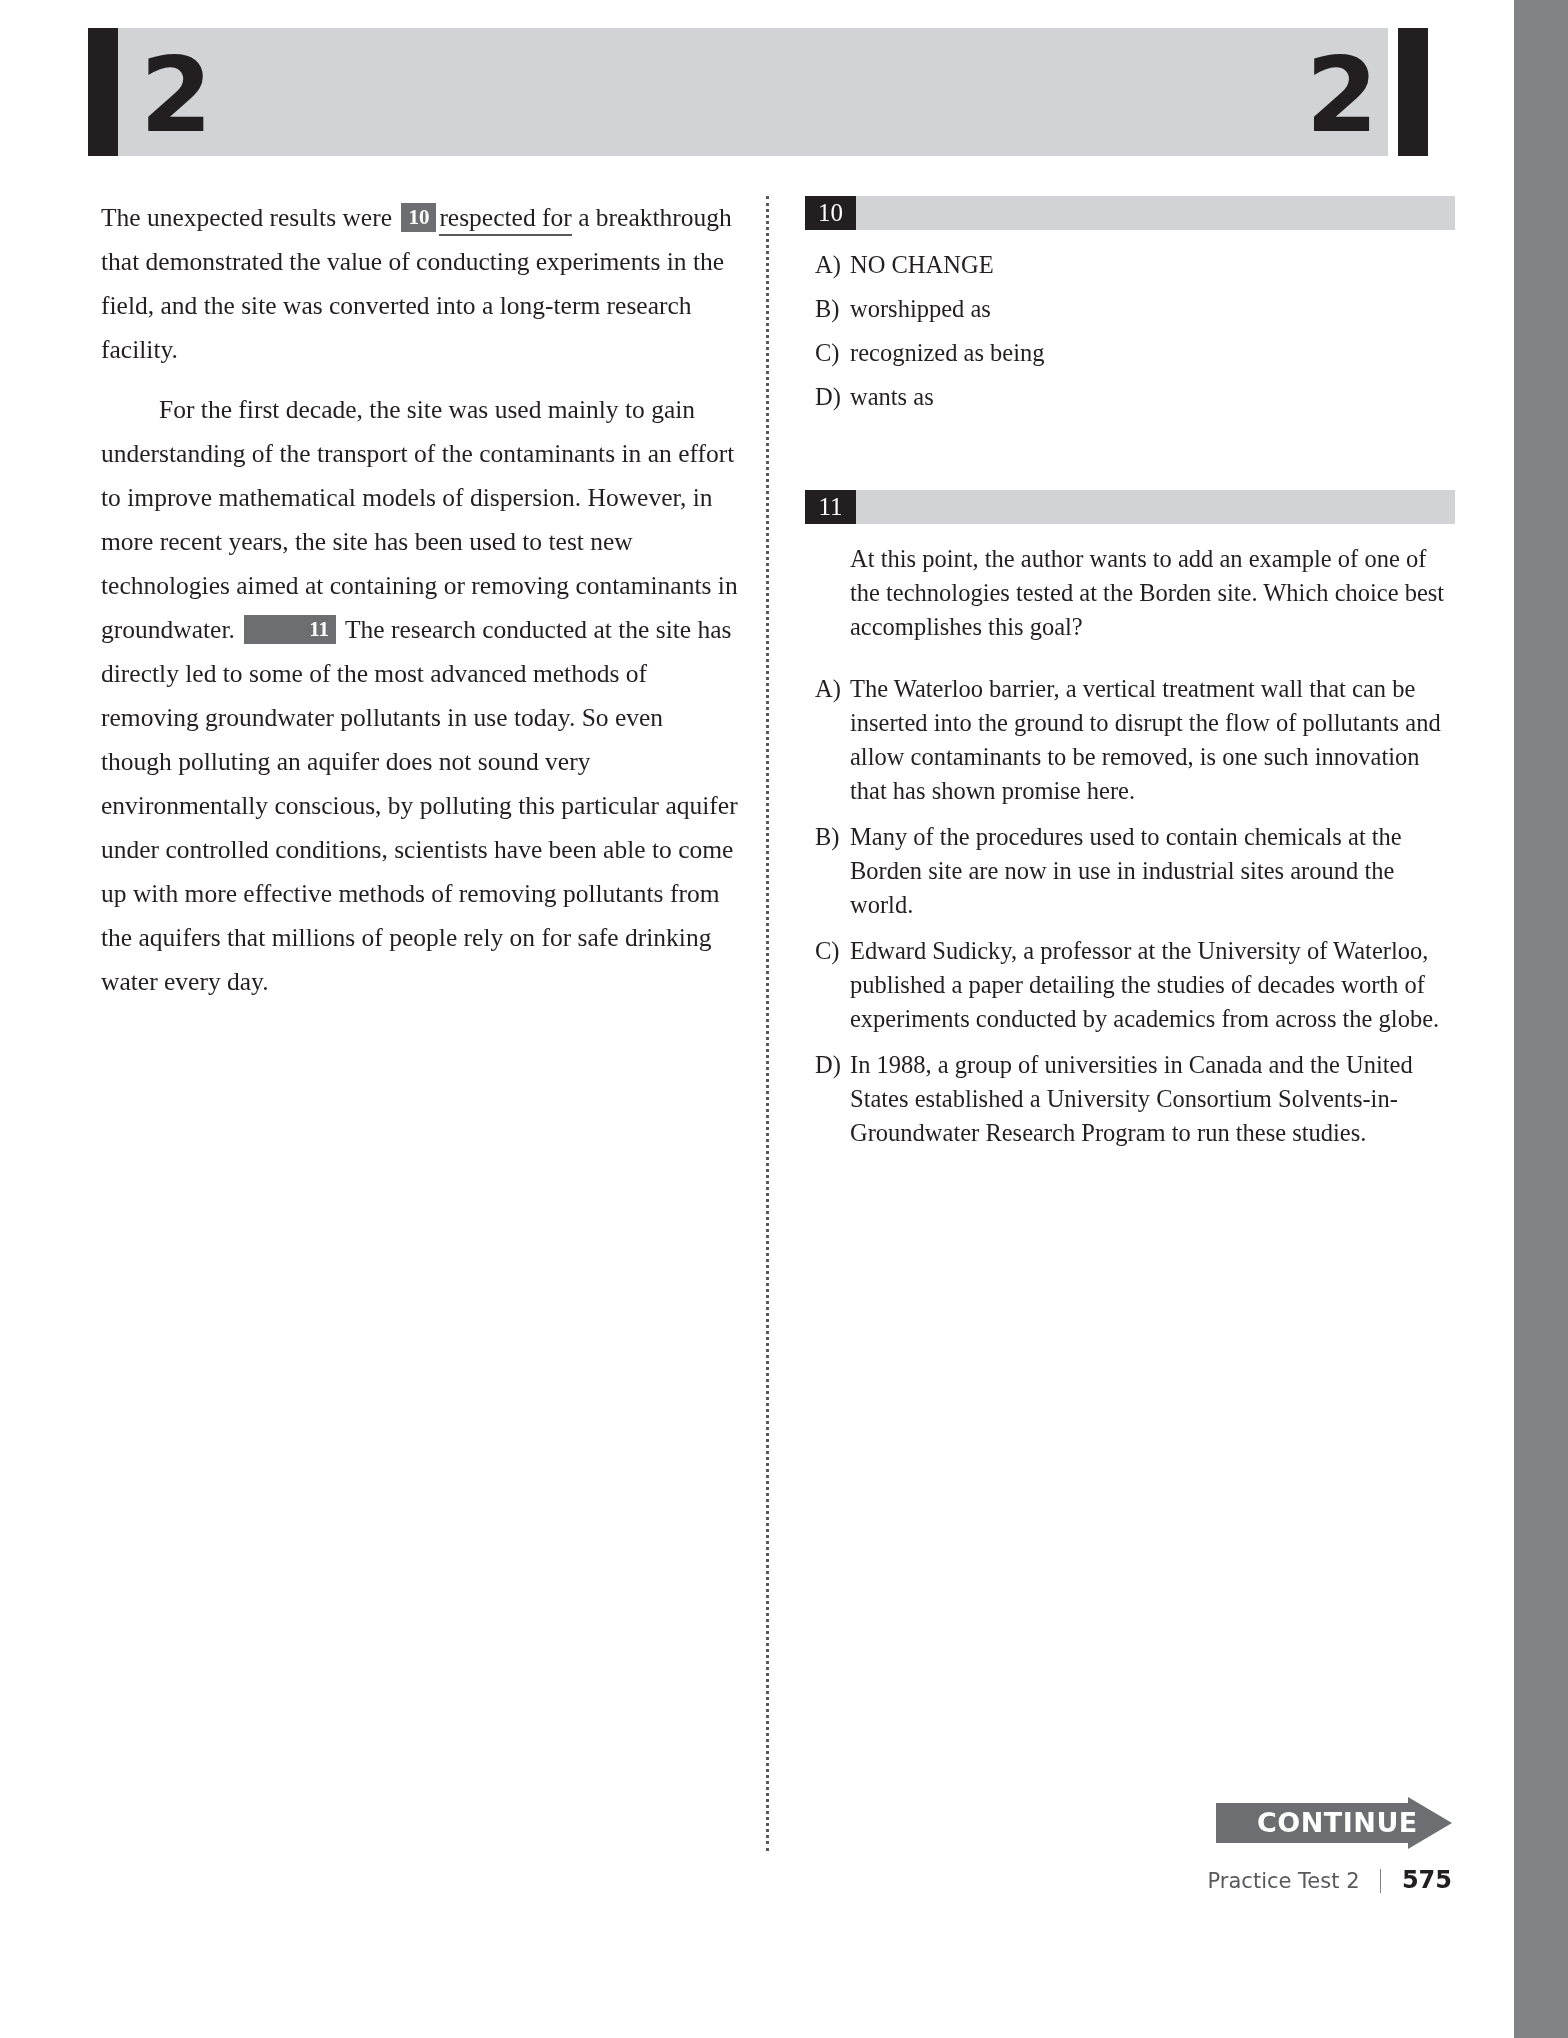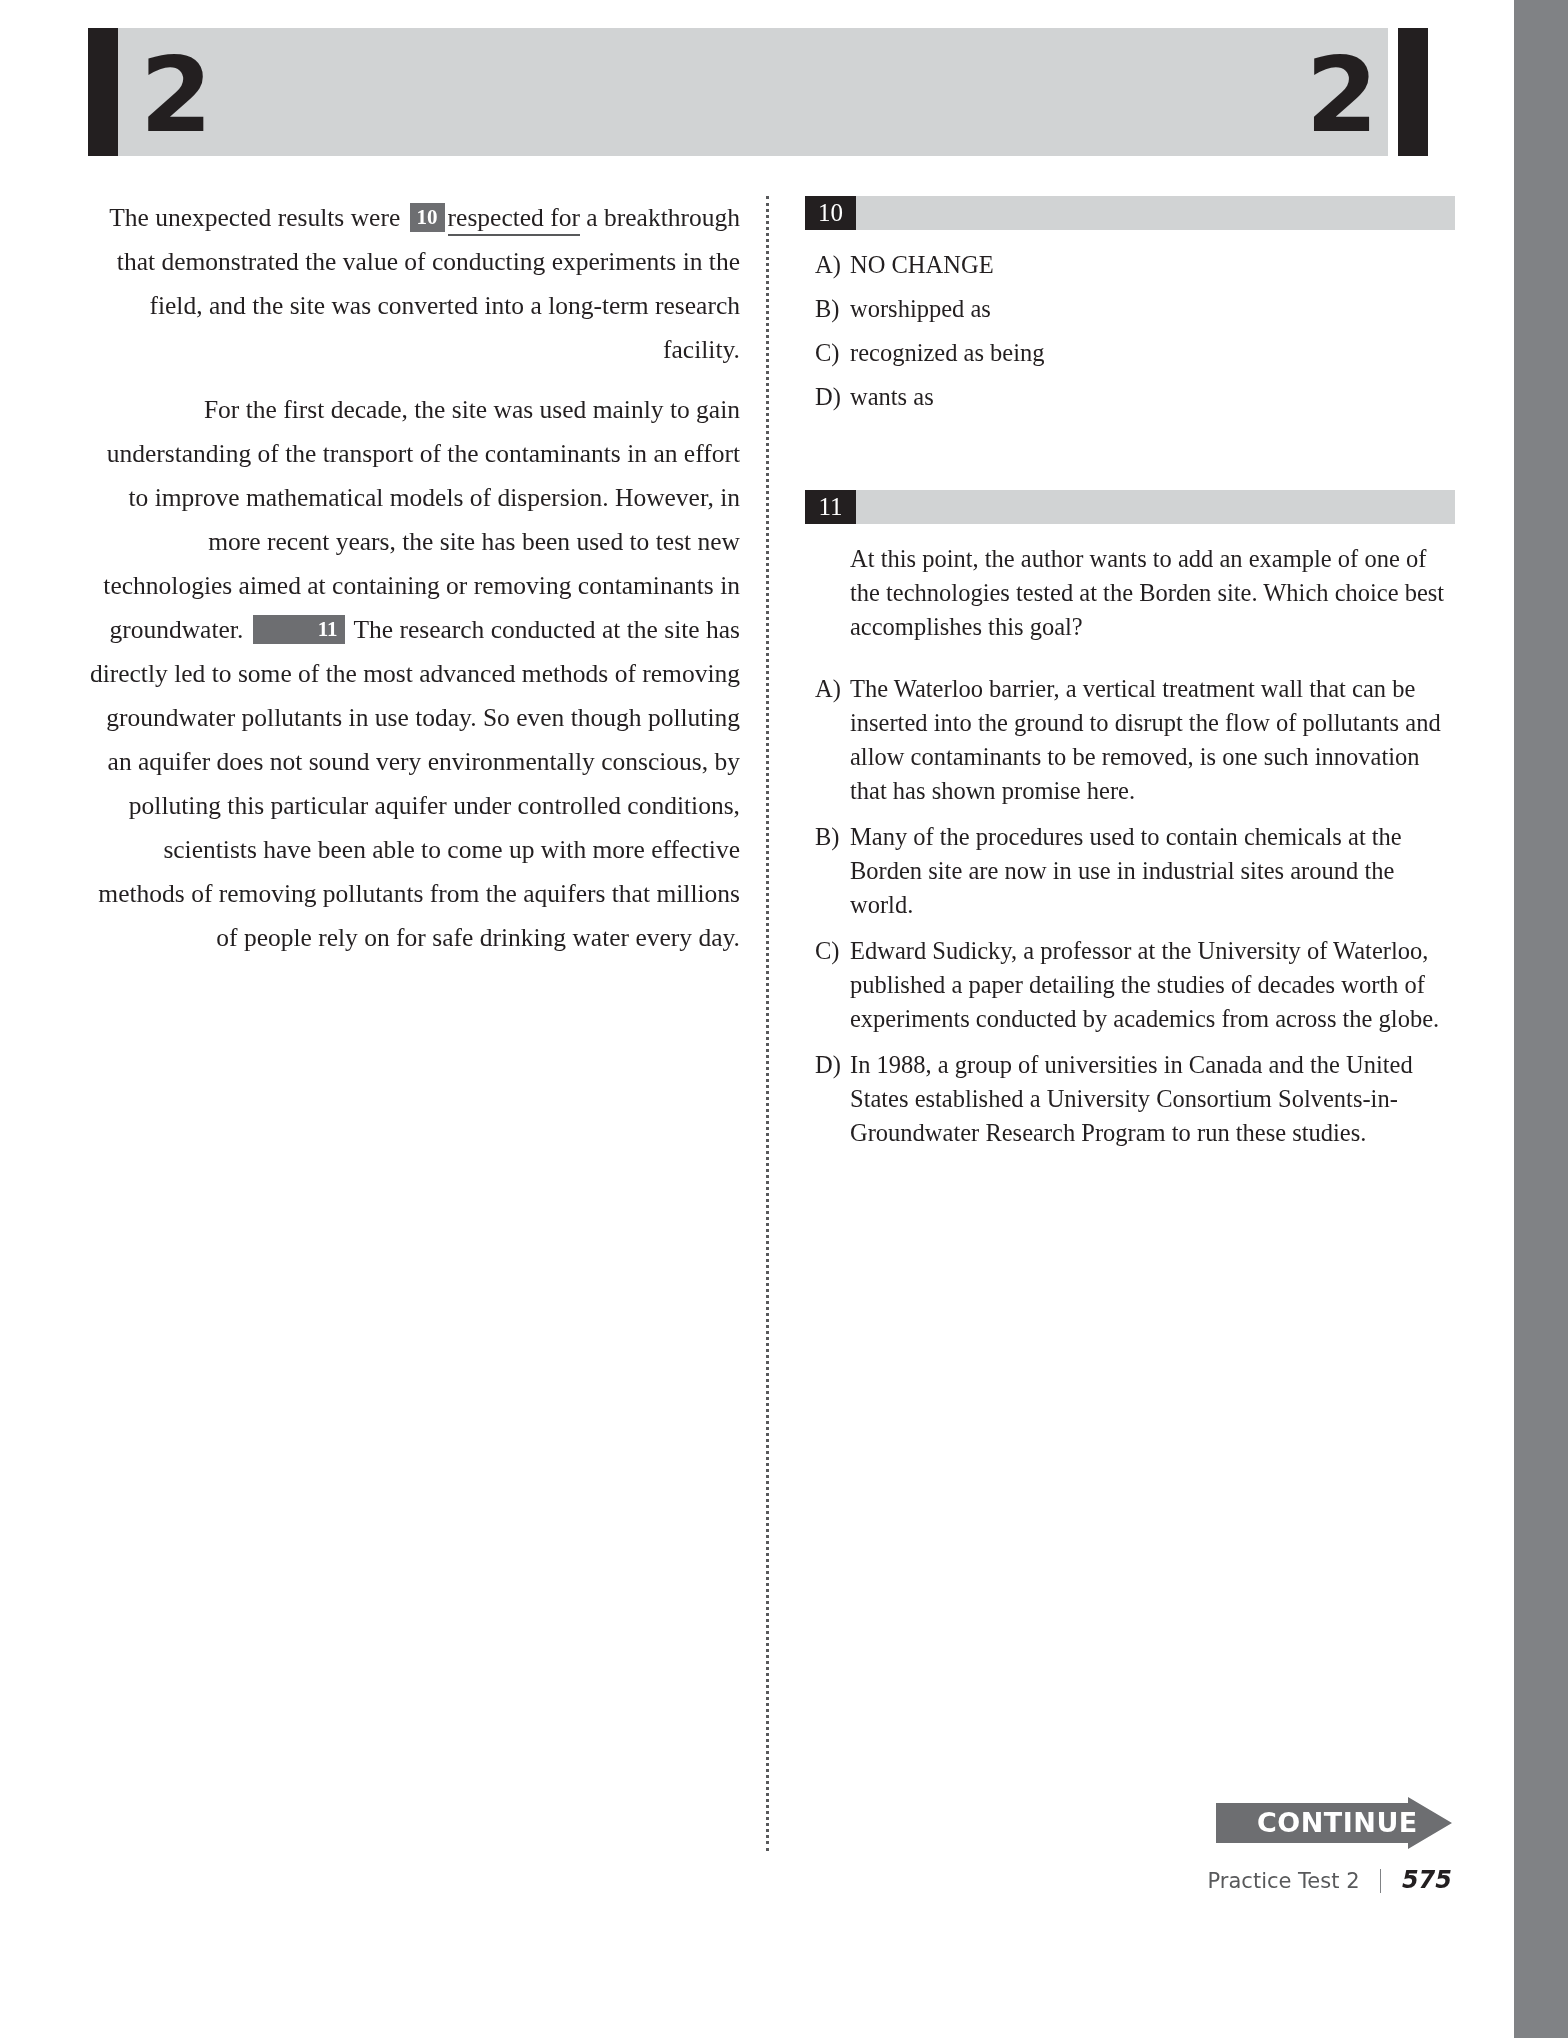--- a/index.html
+++ b/index.html
@@ -85,22 +85,22 @@
     position: absolute;
     top: 196px;
     left: 805px;
     width: 650px;
   }
 
   
   .passage-para {
     font-size: 25.5px;
     line-height: 44px;
-    margin: 0 0 16px 4px;
-    text-align: right;
+    margin: 0 0 16px 16px;
+    text-align: left;
     color: #231f20;
   }
   .passage-para.indent { text-indent: 58px; }
 
   .inline-qnum {
     display: inline-block;
     background: #6d6e71;
     color: #ffffff;
     font-family: "Liberation Serif", serif;
     font-weight: bold;
@@ -215,21 +215,20 @@
     width: 1px;
     height: 24px;
     background: #808285;
     vertical-align: -5px;
     margin: 0 14px;
   }
   #footer-meta .page-number {
     font-weight: bold;
     font-size: 24px;
     color: #231f20;
-    font-style: italic;
   }
 </style>
 </head>
 <body>
 
 <div id="right-edge-bar"></div>
 
 <div id="page-header">
   <div class="hdr-bar-left"></div>
   <div class="hdr-band"></div>

